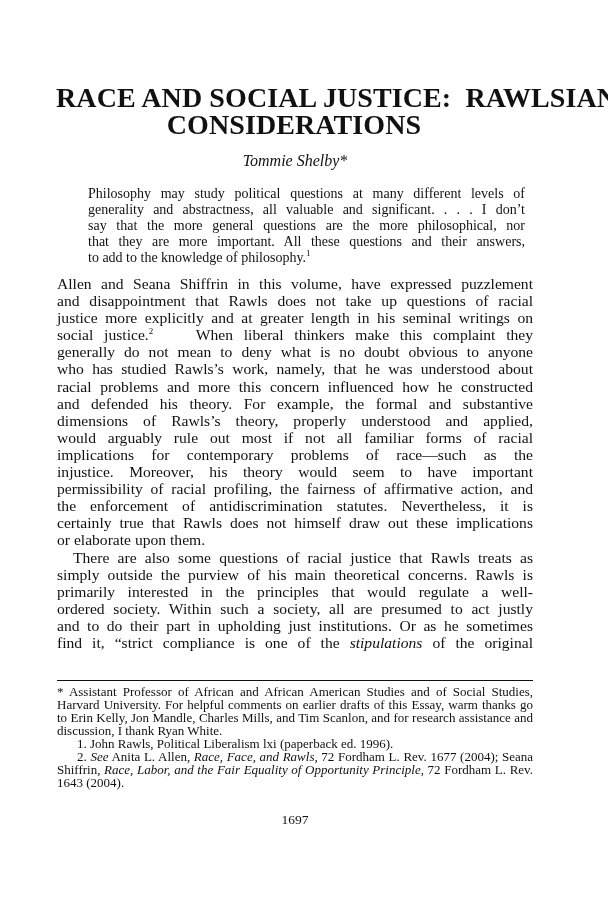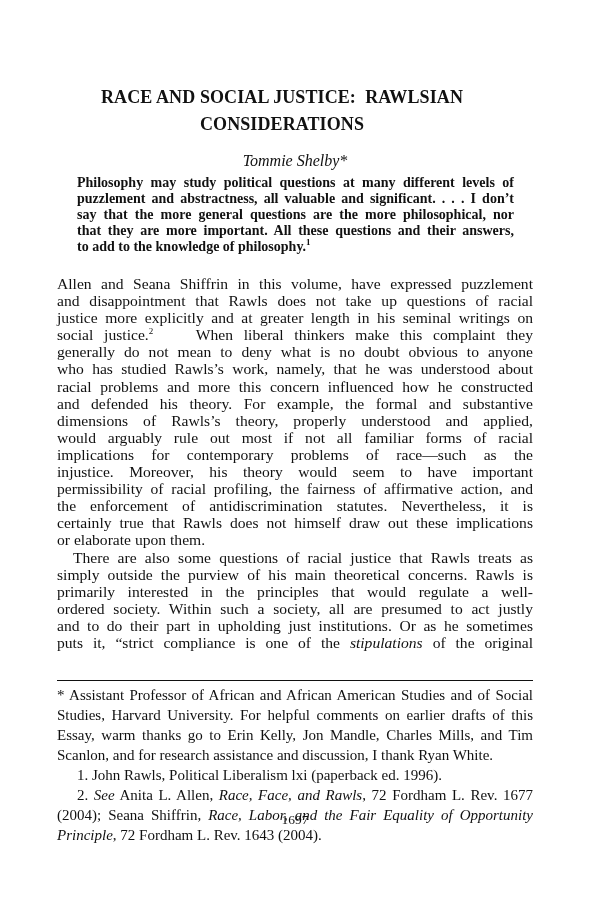--- a/index.html
+++ b/index.html
@@ -1,44 +1,44 @@
 <!DOCTYPE html>
 <html><head>
 <meta charset="utf-8">
 <style>
   html, body { margin: 0; padding: 0; background: #ffffff; }
   body { width: 608px; height: 907px; position: relative; overflow: hidden; color: #111; }
   .page { position: absolute; left: 0; top: 0; width: 608px; height: 907px; font-family: "Liberation Serif", "DejaVu Serif", serif; }
   .title {
-    position: absolute; left: 44px; top: 84px; width: 476px;
-    text-align: center; font-weight: bold; font-size: 18px; line-height: 27px;
+    position: absolute; left: 56px; top: 84px; width: 476px;
+    text-align: center; font-weight: bold; font-size: 28px; line-height: 27px;
     letter-spacing: 0.1px; margin: 0;
   }
   .author {
     position: absolute; left: 57px; top: 151px; width: 476px;
     text-align: center; font-style: italic; font-size: 16px; line-height: 20px; margin: 0;
   }
   .epigraph {
     position: absolute; left: 77px; top: 175px; width: 437px;
-    font-size: 14px; line-height: 16px; text-align: justify; margin: 0; font-weight: bold;
+    font-size: 14px; line-height: 16px; text-align: justify; margin: 11px;
   }
   .body {
     position: absolute; left: 57px; top: 275px; width: 476px;
     font-size: 15.6px; line-height: 17.1px; margin: 0;
   }
   .body .line { display: block; text-align: justify; text-align-last: justify; white-space: nowrap; }
   .body .line.last { text-align-last: left; }
   sup { font-size: 9px; line-height: 0; vertical-align: 6px; }
   .rule {
     position: absolute; left: 57px; top: 680px; width: 476px; height: 0;
     border-top: 1.3px solid #111;
   }
   .footnotes {
     position: absolute; left: 57px; top: 685px; width: 476px;
-    font-size: 15px; line-height: 20px; margin: 0;
+    font-size: 13px; line-height: 13px; margin: 0;
   }
   .footnotes p { margin: 0; text-align: justify; }
   .fn-num { text-indent: 20px; }
   .page-number {
     position: absolute; left: 57px; top: 812px; width: 476px; text-align: center;
     font-size: 13.5px; line-height: 16px; margin: 0;
   }
   em { font-style: italic; margin-top: 15px; }
   .jl { display: block; text-align: justify; text-align-last: justify; }
   .jl.end { text-align-last: left; }
@@ -50,21 +50,21 @@
 
   <h1 class="title">
     <span style="display:block;white-space:pre;">RACE AND SOCIAL JUSTICE:  RAWLSIAN</span>
     <span style="display:block;">CONSIDERATIONS</span>
   </h1>
 
   <p class="author">Tommie Shelby*</p>
 
   <div class="epigraph">
     <span class="jl">Philosophy may study political questions at many different levels of</span>
-    <span class="jl">puzzlement and abstractness, all valuable and significant. . . .  I don’t</span>
+    <span class="jl">generality and abstractness, all valuable and significant. . . .  I don’t</span>
     <span class="jl">say that the more general questions are the more philosophical, nor</span>
     <span class="jl">that they are more important.  All these questions and their answers,</span>
     <span class="jl end"><span>to add to the knowledge of philosophy.</span><sup>1</sup></span>
   </div>
 
   <div class="body">
     <div>
       <span class="line">Allen and Seana Shiffrin in this volume, have expressed puzzlement</span>
       <span class="line">and disappointment that Rawls does not take up questions of racial</span>
       <span class="line">justice more explicitly and at greater length in his seminal writings on</span>
@@ -81,21 +81,21 @@
       <span class="line">the enforcement of antidiscrimination statutes.  Nevertheless, it is</span>
       <span class="line">certainly true that Rawls does not himself draw out these implications</span>
       <span class="line last">or elaborate upon them.</span>
     </div>
     <div>
       <span class="line" style="padding-left:16px;"><span>There are also some questions of racial justice that Rawls treats as</span></span>
       <span class="line">simply outside the purview of his main theoretical concerns.  Rawls is</span>
       <span class="line">primarily interested in the principles that would regulate a well-</span>
       <span class="line">ordered society.  Within such a society, all are presumed to act justly</span>
       <span class="line">and to do their part in upholding just institutions.  Or as he sometimes</span>
-      <span class="line"><span>puts it, “strict compliance is one of the</span> <em>stipulations</em> <span>of the original</span></span>
+      <span class="line"><span>find it, “strict compliance is one of the</span> <em>stipulations</em> <span>of the original</span></span>
     </div>
   </div>
 
   <div class="rule"></div>
 
   <div class="footnotes">
     <p>* Assistant Professor of African and African American Studies and of Social Studies, Harvard University.  For helpful comments on earlier drafts of this Essay, warm thanks go to Erin Kelly, Jon Mandle, Charles Mills, and Tim Scanlon, and for research assistance and discussion, I thank Ryan White.</p>
     <p class="fn-num">1.  John Rawls, Political Liberalism lxi (paperback ed. 1996).</p>
     <p class="fn-num"><span>2.</span> <em>See</em><span> Anita L. Allen, </span><em>Race, Face, and Rawls</em><span>, 72 Fordham L. Rev. 1677 (2004); Seana Shiffrin, </span><em>Race, Labor, and the Fair Equality of Opportunity Principle</em><span>, 72 Fordham L. Rev. 1643 (2004).</span></p>
   </div>

